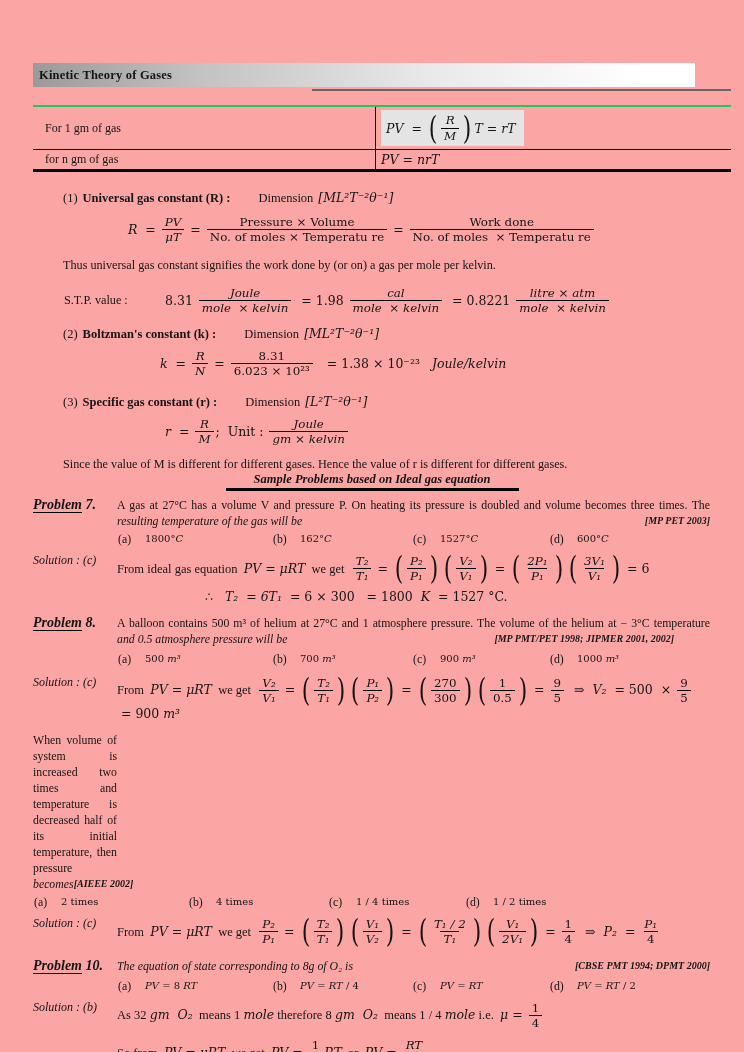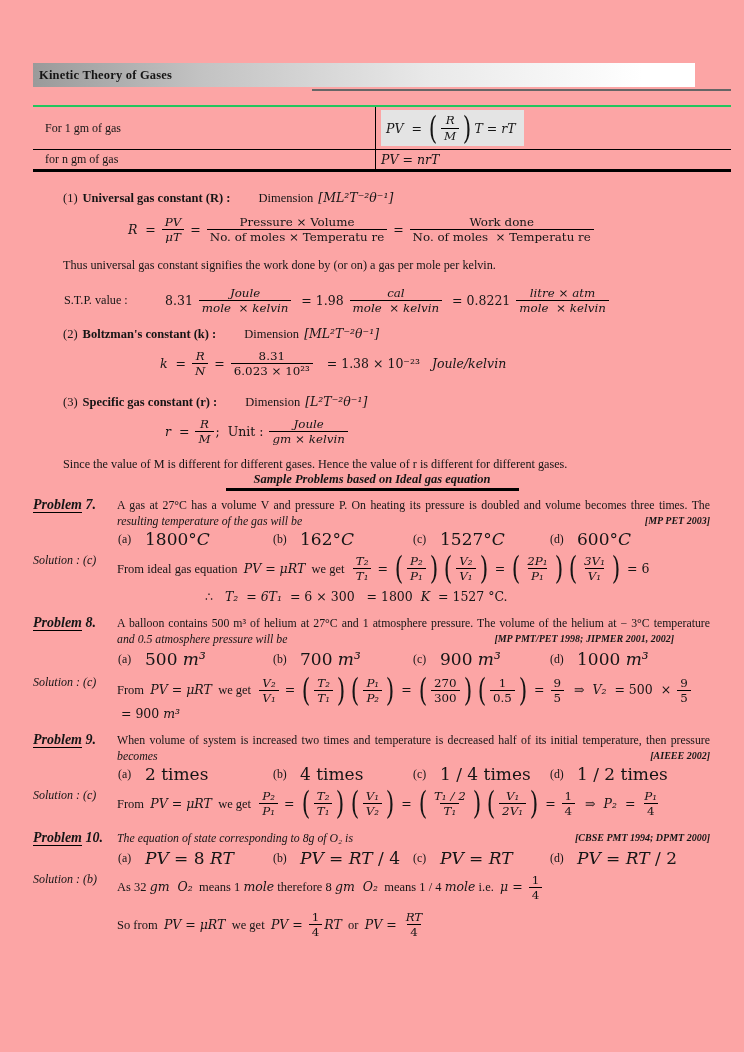--- a/index.html
+++ b/index.html
@@ -53,21 +53,21 @@
   .pword{border-bottom:1.5px solid #000;}
   .slabel{font-size:12px;font-style:italic;white-space:nowrap;}
   .pbody{font-size:11.8px;line-height:16px;}
   .pline.just{text-align:justify;text-align-last:justify;}
   .flexline{display:flex;justify-content:space-between;align-items:center;font-style:italic;}
   .ref{font-weight:bold;font-size:10px;white-space:nowrap;}
   .ref-pad{margin-right:36px;}
   .opts{display:grid;grid-template-columns:155px 140px 137px auto;margin-left:1px;margin-top:2px;align-items:center;}
   .opt{display:flex;align-items:center;}
   .okey{width:27px;font-size:11.8px;}
-  .oval{font-size:17px;}
+  .oval{font-size:10px;}
   .solline{margin-top:0;}
   .indent2{margin-left:88px;}
   .mt2{margin-top:2px}.mt4{margin-top:4px}.mt6{margin-top:6px}
   .mt8{margin-top:8px}.mt10{margin-top:10px}.mt12{margin-top:12px}.mt14{margin-top:14px}.mt18{margin-top:18px}
 </style>
 </head>
 <body>
 
 <div class="page">
 
@@ -309,24 +309,20 @@
           <span class="mi">V₂</span>
           <span class="mr">  = 500  × </span>
           <span class="mf"><span class="n"><span class="mr">9</span></span><span class="d"><span class="mr">5</span></span></span>
           <span class="mr"> = 900 </span>
           <span class="mi">m³</span>
         </div>
     </div>
   </div>
 
   <div class="prob mt10">
-    <div class="plabel">
-      <span class="pword">Problem</span>
-      <span>9.</span>
-    </div>
     <div class="pbody">
       <div class="pline just">When volume of system is increased two times and temperature is decreased half of its initial temperature, then pressure</div>
       <div class="pline flexline">
         <span>becomes</span>
         <span class="ref">[AIEEE 2002]</span>
       </div>
       <div class="opts mt2">
         <div class="opt">
             <span class="okey">(a)</span>
             <span class="formula oval">

